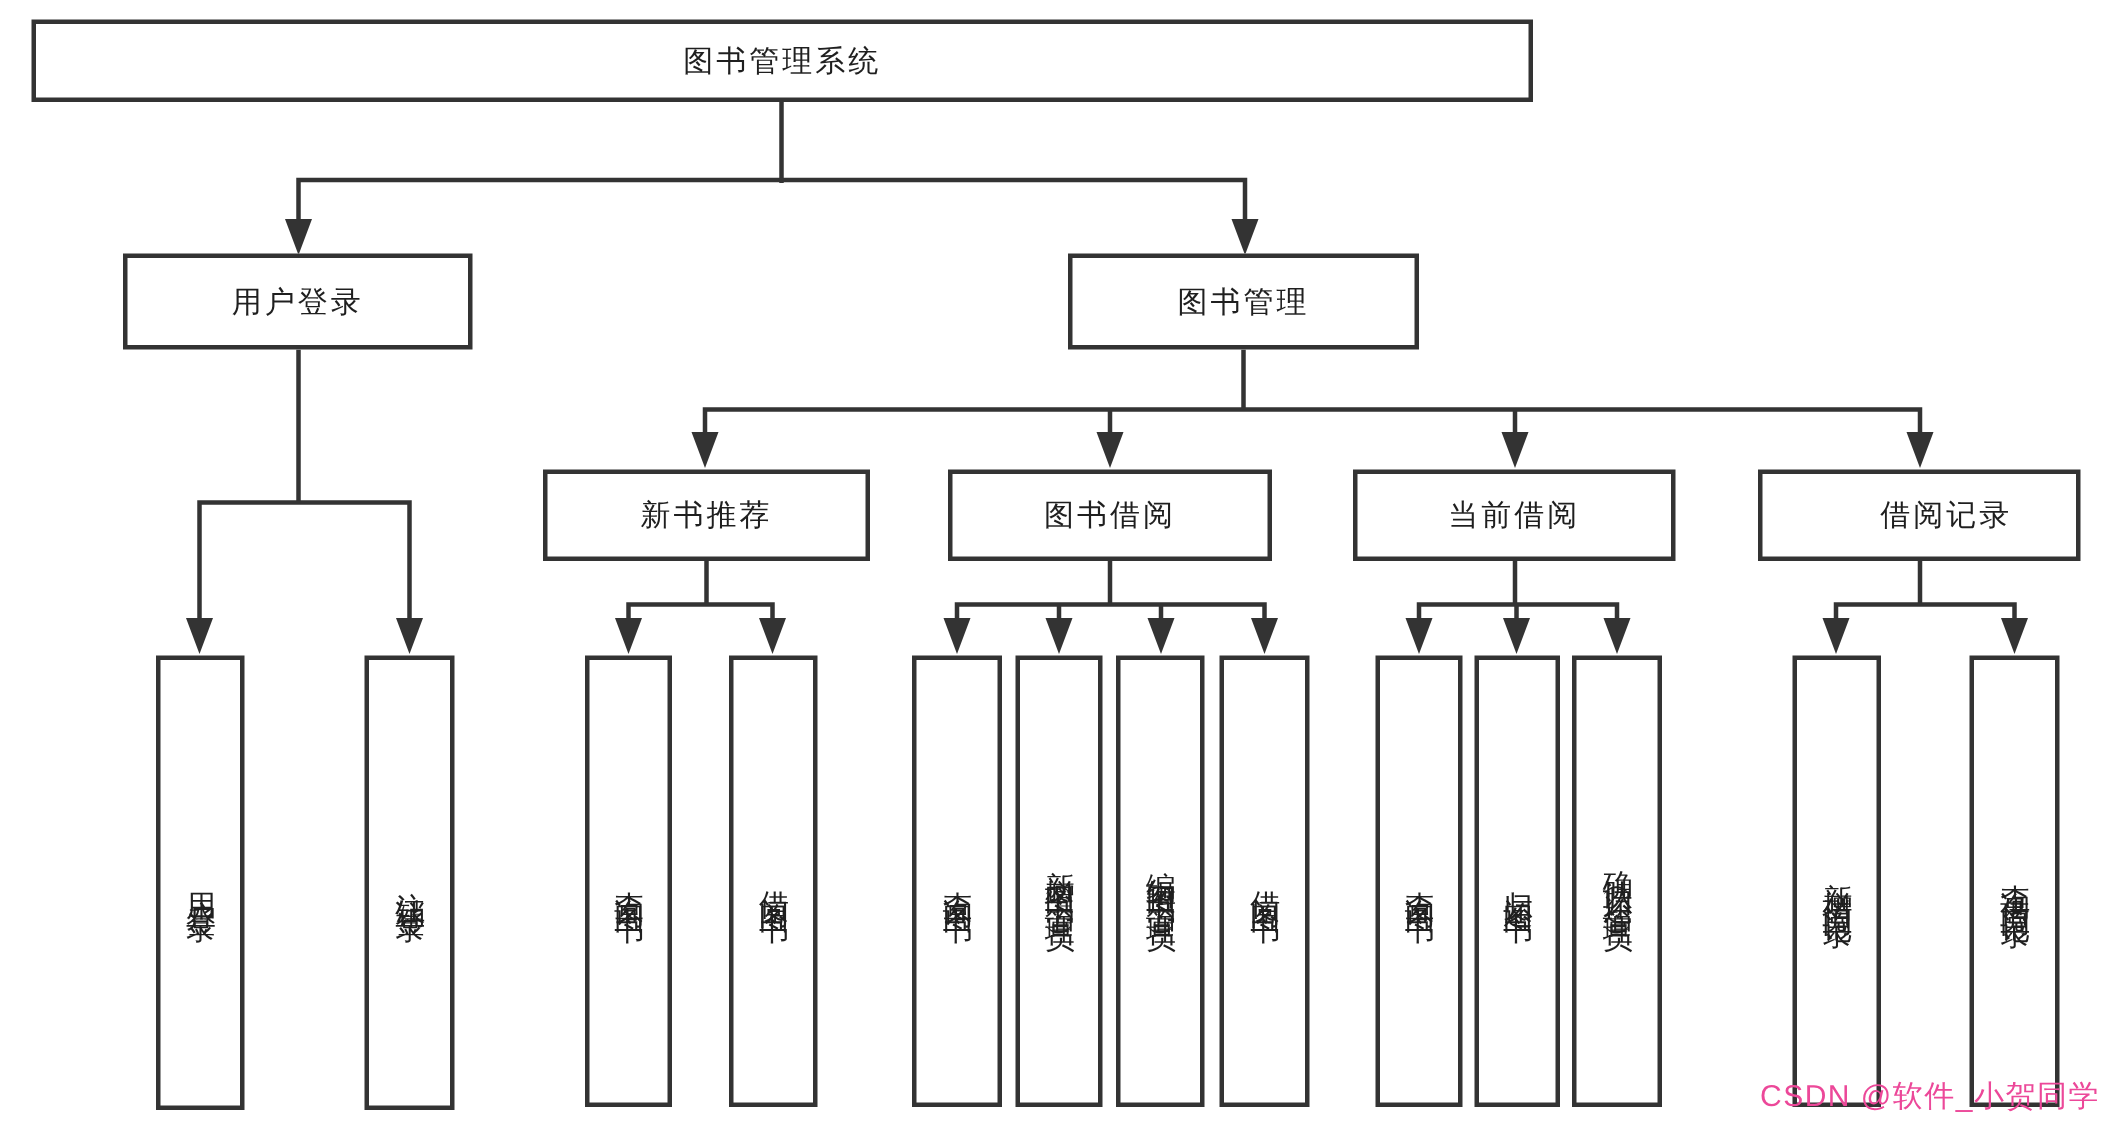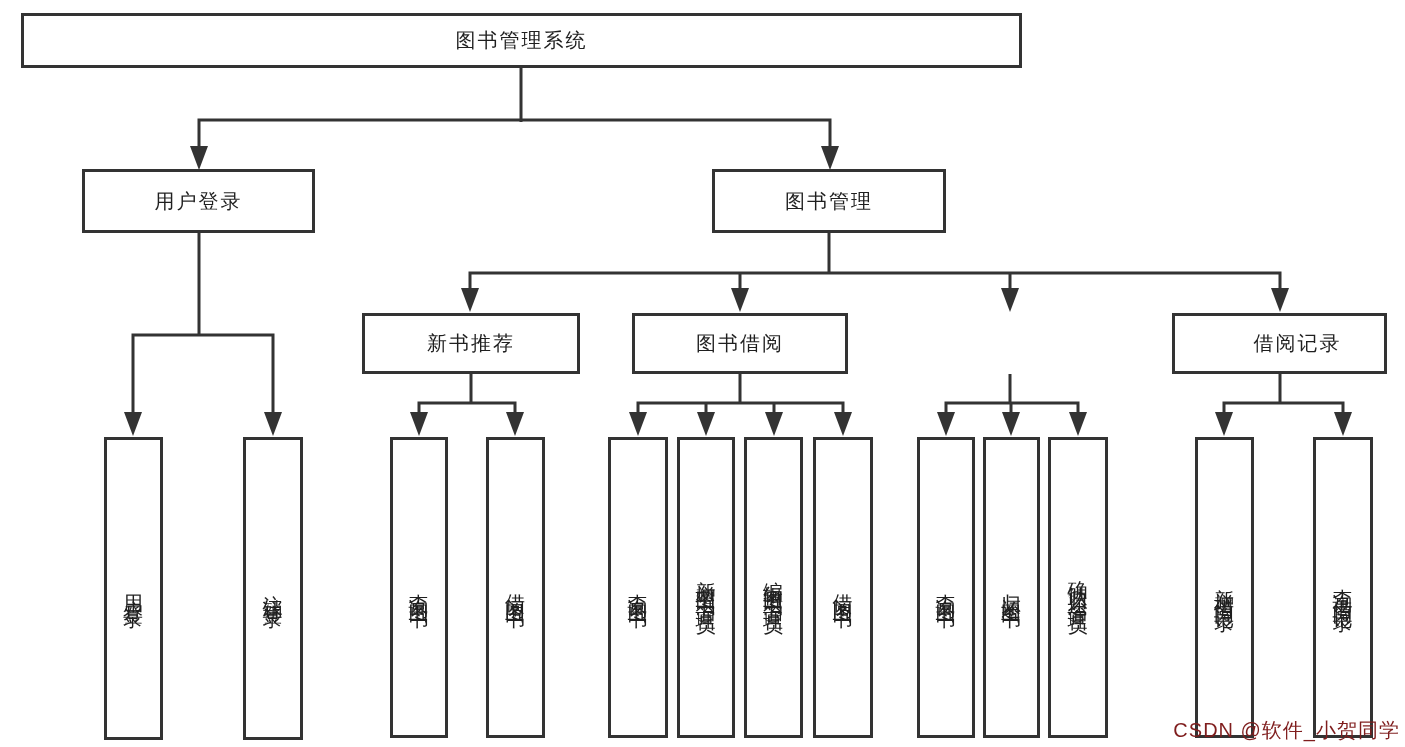--- a/index.html
+++ b/index.html
@@ -14,21 +14,21 @@
     border:3px solid #333; background:#fff;
     display:flex; align-items:center; justify-content:center;
   }
   .lbl { font-size:20px; letter-spacing:2px; color:#1f1f1f; white-space:nowrap; }
   .vnode .lbl {
     writing-mode:vertical-rl; text-orientation:mixed;
     letter-spacing:5px; line-height:1; white-space:normal;
   }
   .watermark {
     position:absolute; right:5px; bottom:3px;
-    font-size:20px; color:#7f1d1d; letter-spacing:1px;
+    font-size:20px; color:#ec4899; letter-spacing:1px;
   }
   
   .n-root   { left:21px;   top:13px;  width:1001px; height:55px; }
   .n-l2a    { left:82px;   top:169px; width:233px;  height:64px; }
   .n-l2b    { left:712px;  top:169px; width:234px;  height:64px; }
   .n-l3a    { left:362px;  top:313px; width:218px;  height:61px; }
   .n-l3b    { left:632px;  top:313px; width:216px;  height:61px; }
   .n-l3c    { left:902px;  top:313px; width:215px;  height:61px; }
   .n-l3d    { left:1172px; top:313px; width:215px;  height:61px;padding-left:36px; }
   .n-v1     { left:104px;  top:437px; width:59px;   height:303px; }
@@ -92,20 +92,23 @@
   <div class="node n-l3a">
     <span class="lbl">新书推荐</span>
   </div>
 
   <div class="node n-l2b">
     <span class="lbl">图书管理</span>
   </div>
   <div class="node n-l3b">
     <span class="lbl">图书借阅</span>
   </div>
+  <div class="node n-l3c">
+    <span class="lbl">当前借阅</span>
+  </div>
   <div class="node n-l3d">
     <span class="lbl">借阅记录</span>
   </div>
 
   <div class="node vnode n-v1">
     <span class="lbl">用户登录</span>
   </div>
   <div class="node vnode n-v2">
     <span class="lbl">注销登录</span>
   </div>

